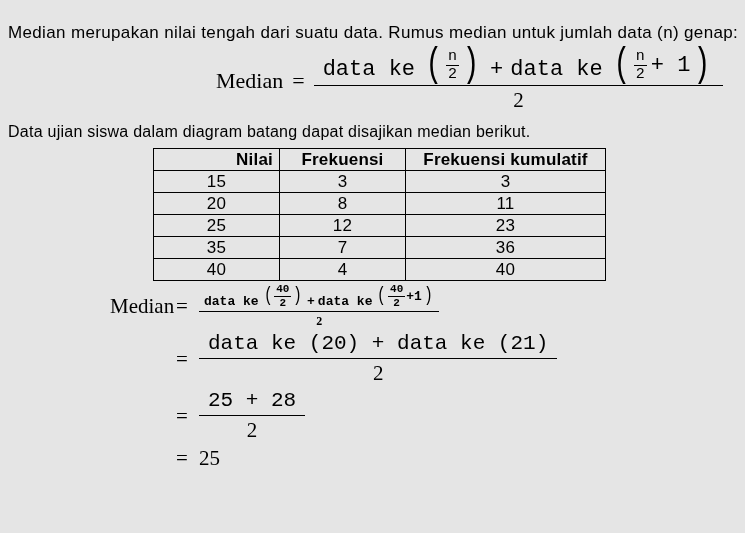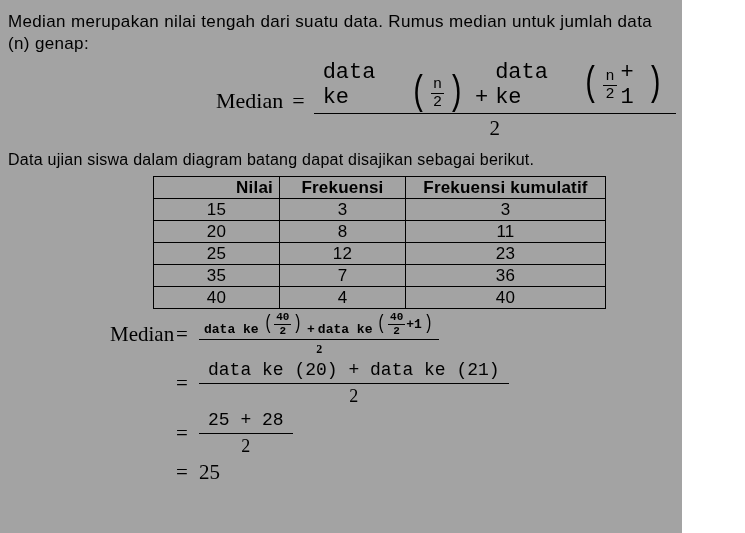--- a/index.html
+++ b/index.html
@@ -1,19 +1,19 @@
 <!DOCTYPE html>
 <html><head>
 <meta charset="utf-8">
 <style>
   * { margin:0; padding:0; box-sizing:border-box; }
   html, body { width:745px; height:533px; background:#ffffff; overflow:hidden; }
   .page {
-    width:682px; height:533px; background:#a3a3a3; color:#000;
-    padding:11px 6px 0 8px;
+    width:745px; height:533px; background:#e5e5e5; color:#000;
+    padding:22px 6px 0 8px;
     font-family:"Liberation Sans", sans-serif;
   }
   .textline { color:#000; }
   .intro    { font-size:17px; letter-spacing:0.35px; line-height:22px; }
   .dataline { font-size:16px; letter-spacing:0.25px; line-height:20px; margin-top:9px; }
   .maka     { font-size:15px; margin-top:26px; }
 
   
   .math { font-family:"Liberation Serif", serif; }
   .f1 { display:flex; align-items:center; margin:5px 0 0 208px; font-size:22px; }
@@ -39,21 +39,21 @@
   .dlabel { width:66px; font-size:21px; }
   .deriv .meq { font-size:21px; width:16px; margin-right:7px; }
 
   .line1 { font-size:13px; font-weight:600; }
   .line1 > .num { gap:3px; padding:0 5px 2px 5px; border-bottom-width:1.3px; }
   .line1 .sfrac { font-size:11px; }
   .line1 .paren { font-size:21px; font-weight:400; }
   .line1 > .den { font-size:12px; }
   .line1 .p1 { margin-left:1px; }
 
-  .mid { font-size:18px; }
+  .mid { font-size:21px; }
   .mid > .num { padding:0 9px 3px 9px; }
 
   .res { font-size:21px; }
 
   
   table.freq { border-collapse:collapse; margin:6px 0 0 145px; font-size:17px; letter-spacing:0.2px; }
   .freq th, .freq td { border:1.5px solid #000; text-align:center; vertical-align:middle; height:22px; padding:0 6px; }
   .freq th { font-weight:bold; }
   .freq .c1 { width:126px;text-align:right; }
   .freq .c2 { width:126px; }
@@ -89,21 +89,21 @@
             <span class="sd">2</span>
           </span>
           <span class="p1">+ 1</span>
           <span class="paren">)</span>
         </span>
       </span>
       <span class="den">2</span>
     </span>
   </div>
 
-  <p class="textline dataline">Data ujian siswa dalam diagram batang dapat disajikan sebagai berikut.</p>
+  <p class="textline dataline">Data ujian siswa dalam diagram batang dapat disajikan median berikut.</p>
 
   <table class="freq">
     <thead>
       <tr>
         <th class="c1">Nilai</th>
         <th class="c2">Frekuensi</th>
         <th class="c3">Frekuensi kumulatif</th>
       </tr>
     </thead>
     <tbody>

